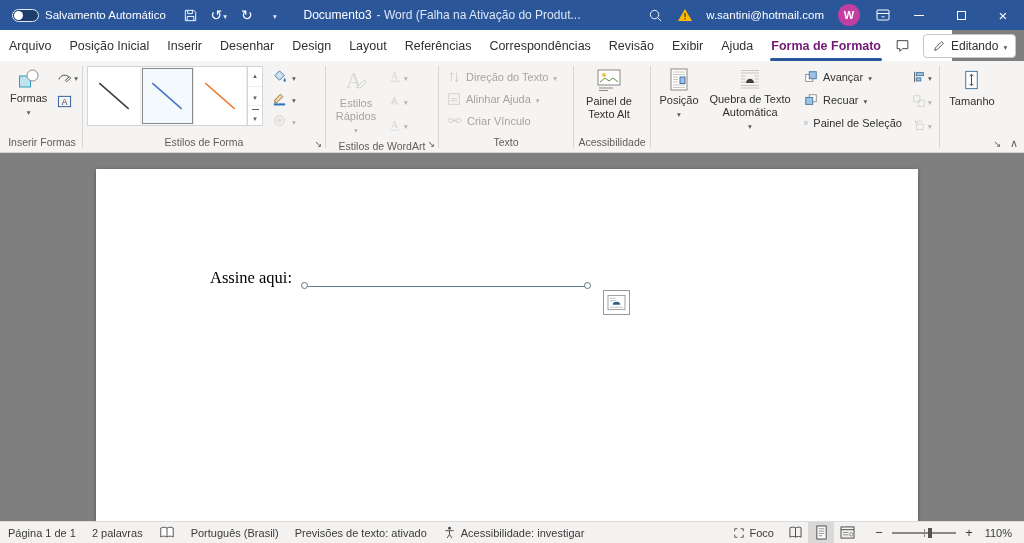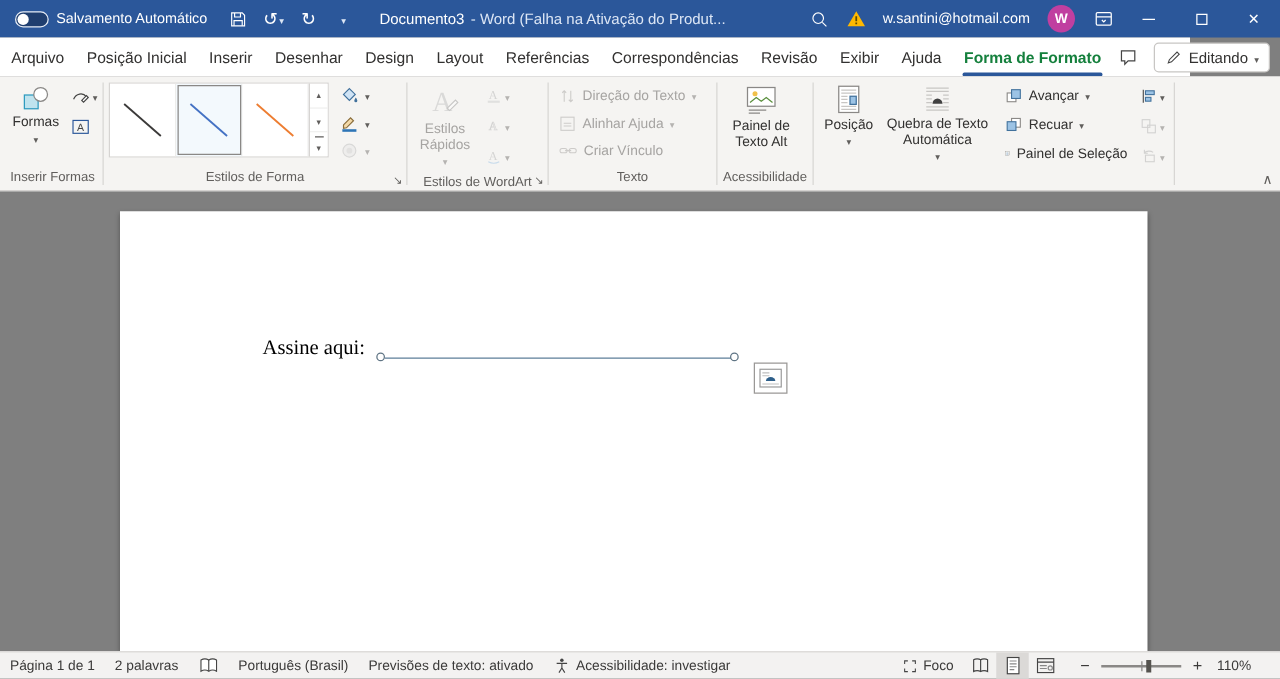--- a/index.html
+++ b/index.html
@@ -23,21 +23,21 @@
   .account{font-size:11.5px;color:#fff;padding:0 6px;white-space:nowrap}
   .avatar{width:22px;height:22px;border-radius:50%;background:#c03fa0;color:#fff;display:flex;align-items:center;justify-content:center;font-size:11px;font-weight:bold;margin:0 8px}
   .winbtn{width:42px;height:30px;display:flex;align-items:center;justify-content:center;color:#fff}
   .maxbox{width:9px;height:9px;border:1px solid #fff}
   .minline{width:10px;height:1px;background:#fff;display:inline-block}
   .closex{font-size:15px;line-height:1}
 
   
   .tabrow{position:absolute;top:30px;left:0;width:952px;height:31px;background:#fff;display:flex;align-items:center}
   .tab{padding:0 9px;height:31px;display:flex;align-items:center;font-size:12.5px;color:#323130;white-space:nowrap;position:relative}
-  .tab.active{color:#15803d;font-weight:bold}
+  .tab.active{color:#701a75;font-weight:bold}
   .tab.active::after{content:"";position:absolute;left:8px;right:8px;bottom:0;height:3px;background:#2b579a;border-radius:2px}
   .tr-right{margin-left:auto;display:flex;align-items:center;gap:8px;padding-right:10px}
   .pillbtn{display:flex;align-items:center;gap:5px;border:1px solid #c8c6c4;border-radius:4px;height:24px;padding:0 8px;background:#fff;color:#323130;font-size:12px}
   .iconbtn{display:flex;align-items:center;justify-content:center;gap:3px;height:24px;padding:0 4px}
 
   
   .ribbon{position:absolute;top:61px;left:0;width:1024px;height:92px;background:#f5f4f2;border-bottom:1px solid #d4d2d0;display:flex;align-items:stretch;padding:1px 0 0 2px}
   .rgroup{display:flex;flex-direction:column;position:relative}
   .gcontent{flex:1;display:flex;align-items:flex-start;padding:4px 4px 0}
   .glabel{height:17px;font-size:10.5px;color:#605e5c;text-align:center;line-height:14px}
@@ -69,21 +69,21 @@
   .page{position:absolute;left:96px;top:15px;width:822px;height:353px;background:#fff;box-shadow:0 1px 4px rgba(0,0,0,.35)}
   .sig-text{position:absolute;left:114px;top:99px;font-family:"Liberation Serif",serif;font-size:16.5px;color:#000}
   .sig-line{position:absolute;left:212px;top:117px;width:280px;height:0;border-top:1.2px solid #5e7f99}
   .handle{position:absolute;width:7px;height:7px;border:1.5px solid #5f7484;border-radius:50%;background:#fff}
   .h1{left:205px;top:113px}.h2{left:488px;top:113px}
   .layout-btn{position:absolute;left:507px;top:121px;width:27px;height:25px;background:#fff;border:1px solid #9a9896;display:flex;align-items:center;justify-content:center}
 
   
   .statusbar{position:absolute;left:0;bottom:0;width:1024px;height:22px;background:#f3f2f1;border-top:1px solid #dedcda;display:flex;align-items:center;font-size:11px;color:#3b3a39}
   .sitem{padding:0 8px;display:flex;align-items:center;gap:5px;height:22px;white-space:nowrap}
-  .sright{margin-left:auto;display:flex;align-items:center;padding-right:23px}
+  .sright{margin-left:auto;display:flex;align-items:center;padding-right:12px}
   .vbtn{width:26px;height:22px;display:flex;align-items:center;justify-content:center}
   .vbtn.active{background:#dbd9d7}
   .zoomwrap{display:flex;align-items:center;margin-left:10px}
   .zbtn{width:18px;text-align:center;font-size:13px;color:#3b3a39}
   .zoom-track{width:64px;height:2px;background:#8a8886;position:relative;margin:0 4px}
   .zoom-notch{position:absolute;left:50%;top:-3px;width:1px;height:8px;background:#8a8886}
   .zoom-handle{position:absolute;left:57%;top:-4px;width:4px;height:10px;background:#55534f}
   .zpct{width:34px;text-align:right}
 </style>
 </head>
@@ -432,20 +432,33 @@
               <rect x="5" y="7" width="8" height="6" fill="none" stroke="#b0b0b0"></rect>
               <path d="M12 4.5a5 3.5 0 00-8 .5M4 2v3.2h3.2" fill="none" stroke="#b0b0b0"></path>
             </svg>
           <span class="chev"></span>
         </span>
       </div>
     </div>
   </div>
   <div class="rsep"></div>
 
+  <div class="rgroup" style="width:64px">
+    <div class="gcontent" style="justify-content:center">
+      <div class="bigbtn">
+        <svg width="23" height="24" viewBox="0 0 24 24">
+            <rect x="6" y="3" width="12" height="18" fill="#fff" stroke="#41719c"></rect>
+            <path d="M12 6v12M10 8l2-2 2 2M10 16l2 2 2-2" fill="none" stroke="#444"></path>
+          </svg>
+        <span>Tamanho</span>
+      </div>
+    </div>
+    <div class="glabel"></div>
+    <span class="dlg"></span>
+  </div>
 
   <span class="collapse">∧</span>
 </div>
 
 <div class="docarea">
   <div class="page">
     <span class="sig-text">Assine aqui:</span>
     <div class="sig-line"></div>
     <span class="handle h1"></span>
     <span class="handle h2"></span>

